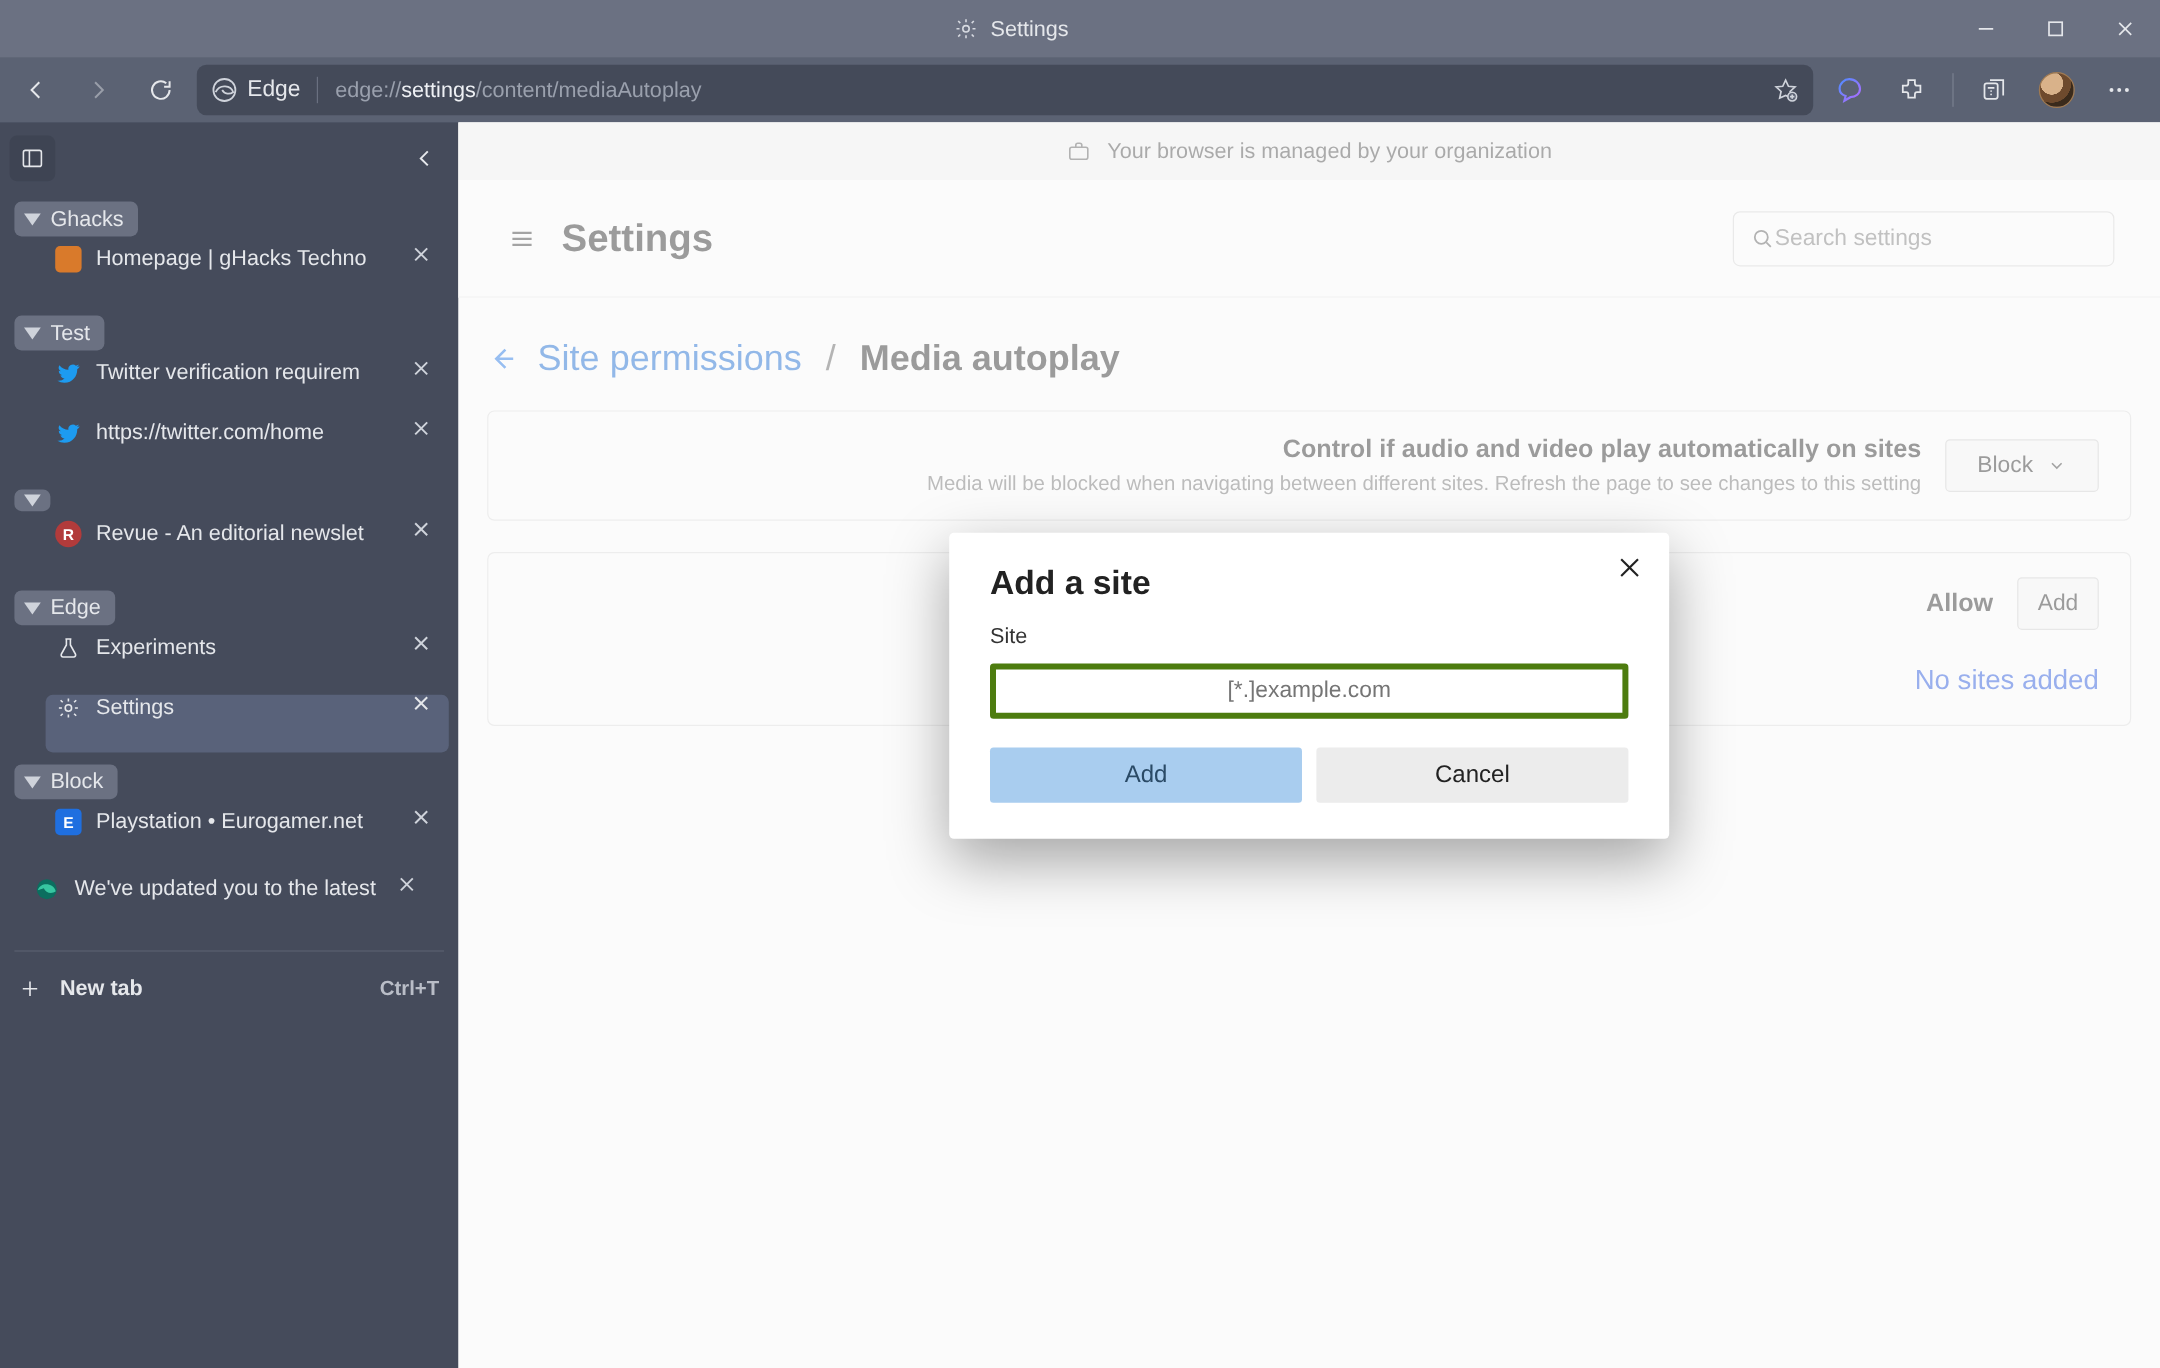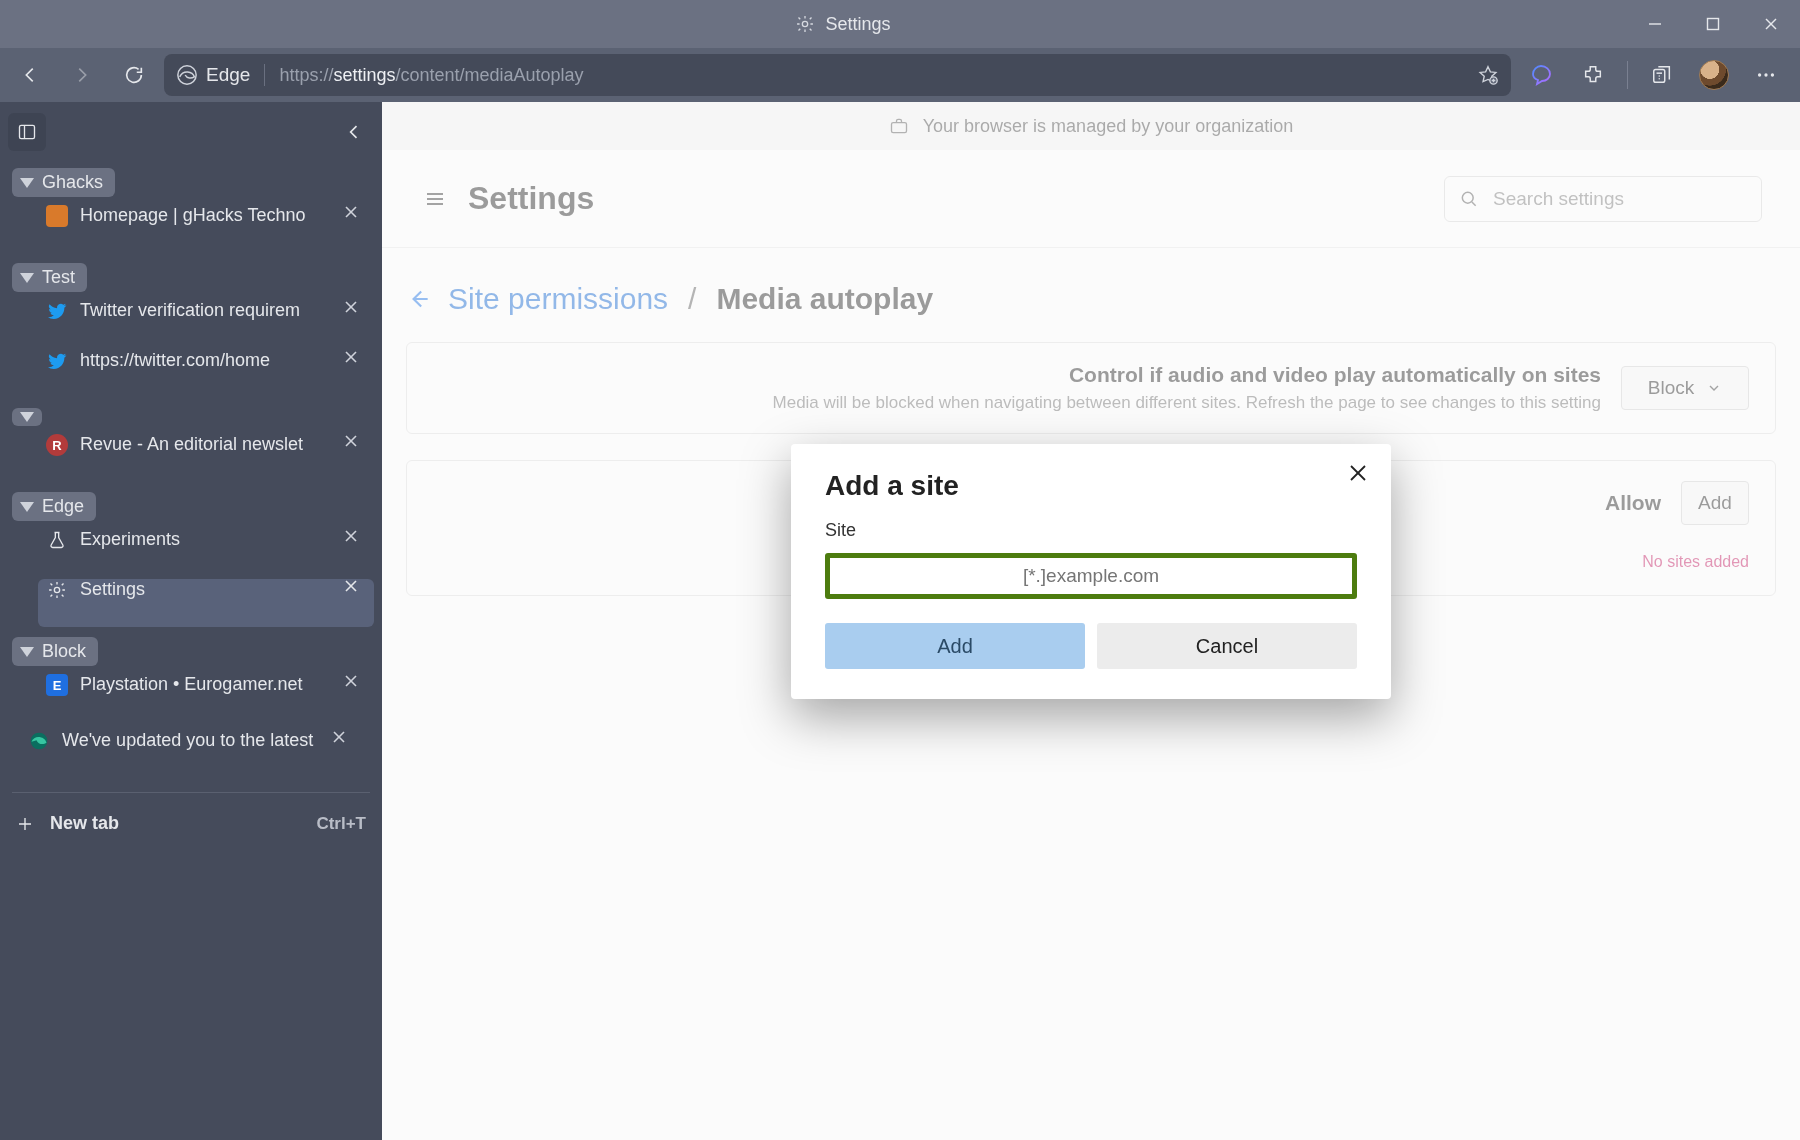--- a/index.html
+++ b/index.html
@@ -42,35 +42,35 @@
   .newtab-row .hint { margin-left: auto; color: #b9bdc7; font-size: 17px; }
   .tabs-root { padding: 2px 20px; }
   .tabs-root .tab { padding-left: 8px; }
   
   .content { flex: 1; background: #f7f7f7; position: relative; display: flex; flex-direction: column; }
   .org-bar { height: 48px; background: #ececec; display: flex; align-items: center; justify-content: center; gap: 14px; color: #444; font-size: 18px; }
   .settings-header { height: 98px; display: flex; align-items: center; padding: 0 38px; border-bottom: 1px solid #e1e1e1; gap: 18px; background: #f7f7f7; }
   .hamburger { width: 30px; height: 30px; display: flex; align-items: center; justify-content: center; }
   .settings-title { font-size: 32px; font-weight: 600; color: #222; }
   .settings-header .grow { flex: 1; }
-  .search-box { width: 318px; height: 46px; border: 1px solid #cfcfcf; border-radius: 6px; display: flex; align-items: center; gap: 14px; padding: 0 14px; background: #fff0; }
+  .search-box { width: 318px; height: 46px; border: 1px solid #cfcfcf; border-radius: 6px; display: flex; align-items: center; padding: 0 14px; background: #fff0; }
   .search-box input { border: none; background: transparent; font-size: 19px; outline: none; color: #555; width: 100%; }
   .page { padding: 34px 24px; text-align: right; }
   .breadcrumb { display: flex; align-items: center; gap: 16px; font-size: 30px; color: #222; }
   .breadcrumb .back { color: #1a6fe0; }
   .breadcrumb a { color: #0f62cc; text-decoration: none; }
   .breadcrumb .slash { color: #5a5a5a; margin: 0 4px; font-weight: 400; }
   .card { border: 1px solid #d7d7d7; border-radius: 6px; background: #f7f7f7; margin-top: 26px; }
   .card .row { display: flex; align-items: center; padding: 20px 26px; gap: 20px; }
   .card .row .txt { flex: 1; }
   .card .row .title { font-size: 21px; font-weight: 600; color: #222; }
   .card .row .sub { font-size: 17px; color: #6a6a6a; margin-top: 6px; }
   .dropdown { width: 128px; height: 44px; border: 1px solid #c9c9c9; border-radius: 4px; background: #efefef; display: flex; align-items: center; justify-content: center; gap: 12px; font-size: 19px; color: #222; }
   .add-btn { width: 68px; height: 44px; border: 1px solid #c9c9c9; border-radius: 4px; background: #efefef; display: flex; align-items: center; justify-content: center; font-size: 19px; color: #222; }
-  .allow-empty { padding: 8px 26px 24px 26px; color: #be185d; font-size: 16px; }
+  .allow-empty { padding: 8px 26px 24px 26px; color: #1d4ed8; font-size: 23px; }
   
   .modal-overlay { position: absolute; inset: 0; background: rgba(255,255,255,0.55); display: flex; align-items: flex-start; justify-content: center; padding-top: 0; }
   .modal { position: absolute; top: 342px; width: 600px; background: #fff; border-radius: 4px; box-shadow: 0 18px 50px rgba(0,0,0,0.35); padding: 26px 34px 30px 34px; }
   .modal .mclose { position: absolute; top: 14px; right: 18px; width: 30px; height: 30px; display: flex; align-items: center; justify-content: center; color: #222; }
   .modal h2 { font-size: 28px; font-weight: 600; color: #222; }
   .modal .field-label { margin-top: 18px; font-size: 18px; color: #333; }
   .modal input.site { margin-top: 12px; width: 100%; height: 46px; border: 5px solid #4d7c0f; border-radius: 3px; padding: 0 14px; font-size: 19px; color: #555; background: #fff; outline: none; text-align: center; }
   .modal .btn-row { display: flex; gap: 12px; margin-top: 24px; }
   .modal .btn { flex: 1; height: 46px; display: flex; align-items: center; justify-content: center; font-size: 20px; border-radius: 3px; }
   .modal .btn.primary { background: #a9cdef; color: #2a4a66; }
@@ -132,21 +132,21 @@
       <span>
           <svg width="22" height="22" viewBox="0 0 24 24">
             <circle cx="12" cy="12" r="10" fill="none" stroke="#cfd3db" stroke-width="1.6"></circle>
             <path d="M4 14c4-8 14-6 16 0-3 2-8 2-10-2" fill="none" stroke="#cfd3db" stroke-width="1.6"></path>
           </svg>
         </span>
       <span style="font-size:19px;color:#e5e7eb">Edge</span>
     </span>
     <span class="sep"></span>
     <span class="url">
-      <span class="dim">https://</span><span style="color:#eef0f4">settings</span><span class="dim">/content/mediaAutoplay</span>
+      <span class="dim">edge://</span><span style="color:#eef0f4">settings</span><span class="dim">/content/mediaAutoplay</span>
     </span>
     <span class="spacer"></span>
     <span>
         <svg width="22" height="22" viewBox="0 0 24 24" fill="none" stroke="#cfd3db" stroke-width="1.5">
           <path d="M12 3l2.6 5.6 6 .6-4.5 4.1 1.3 6L12 16.9 6.6 19.3l1.3-6L3.4 9.2l6-.6z"></path>
           <circle cx="18" cy="18" r="4" fill="#5b6273" stroke="#cfd3db"></circle>
           <path d="M18 16v4M16 18h4" stroke="#cfd3db"></path>
         </svg>
       </span>
   </div>

